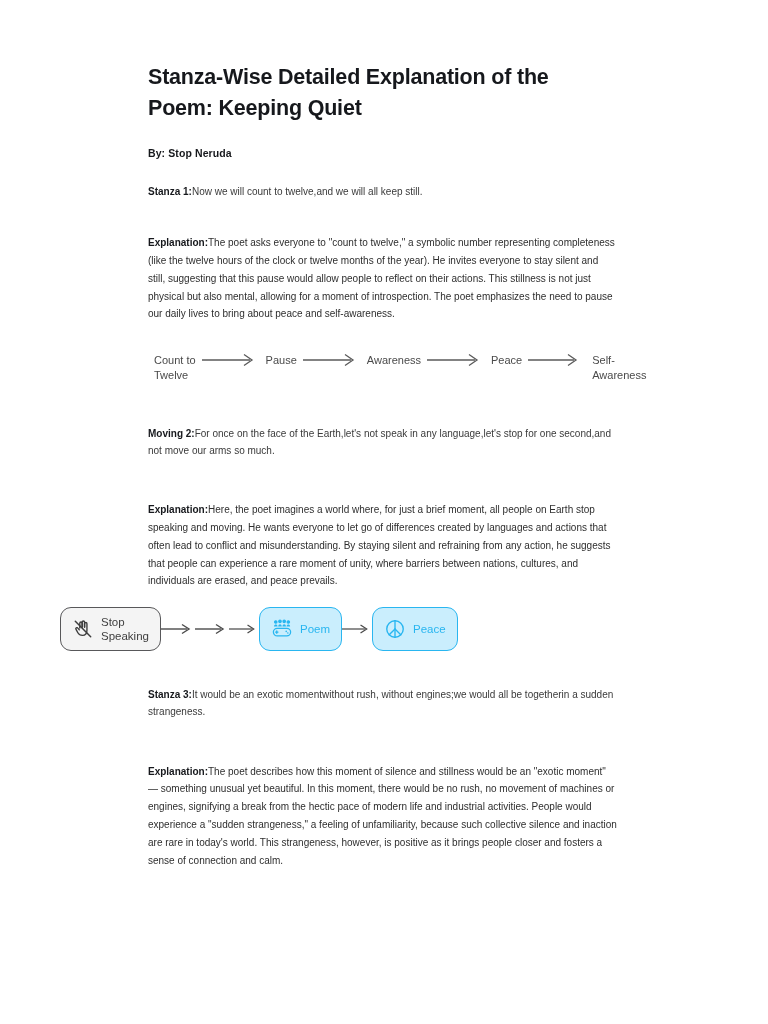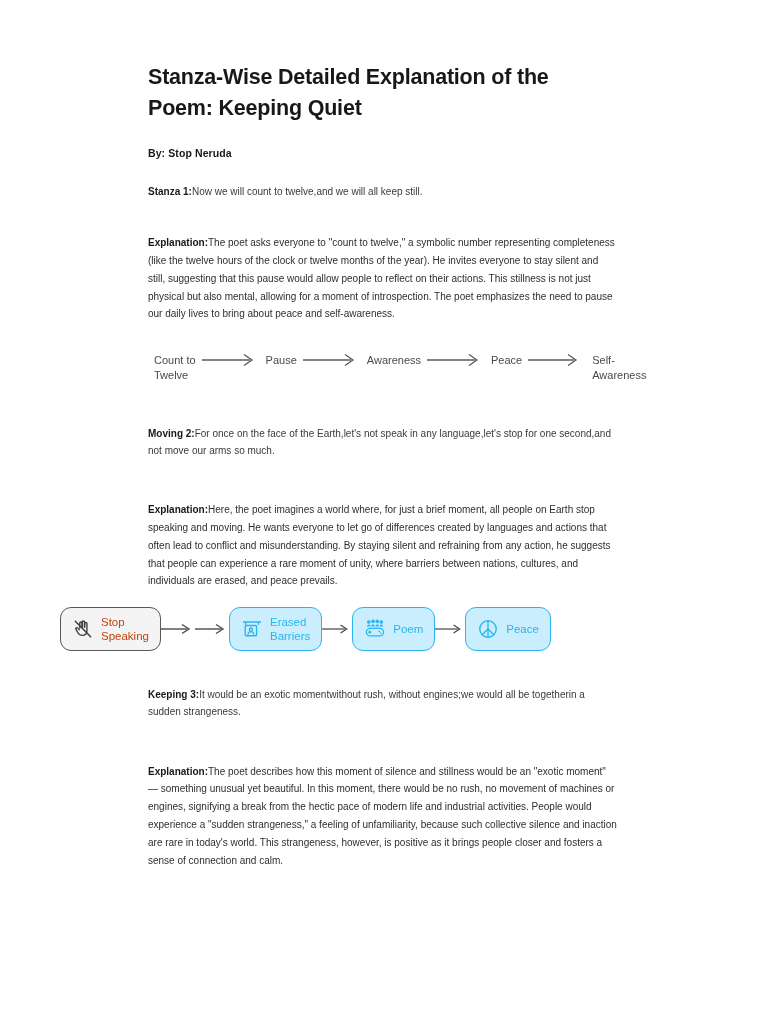--- a/index.html
+++ b/index.html
@@ -120,21 +120,21 @@
     border-radius: 11px;
     border-width: 1.6px;
     border-style: solid;
     height: 44px;
     padding: 0 11px;
     flex: 0 0 auto;
   }
   .fc-node.gray {
     background: #f4f4f4;
     border-color: #58585a;
-    color: #c2410c;
+    color: #404040;
   }
   .fc-node.blue {
     background: #caeefd;
     border-color: #29b6f0;
     color: #29b6f0;
   }
   .fc-label {
     font-size: 11.5px;
     line-height: 1.25;
     white-space: pre-line;
@@ -208,21 +208,21 @@
 
     <div class="gap-md"></div>
 
     <p class="explanation">
       <span class="lbl">Explanation:</span><span>Here, the poet imagines a world where, for just a brief moment, all people on Earth stop speaking and moving. He wants everyone to let go of differences created by languages and actions that often lead to conflict and misunderstanding. By staying silent and refraining from any action, he suggests that people can experience a rare moment of unity, where barriers between nations, cultures, and individuals are erased, and peace prevails.</span>
     </p>
 
     <div style="height:96px"></div>
 
     <p class="stanza-line">
-      <span class="lbl">Keeping 3:</span><span class="verse">It would be an exotic momentwithout rush, without engines;we would all be togetherin a sudden strangeness.</span>
+      <span class="lbl">Stanza 3:</span><span class="verse">It would be an exotic momentwithout rush, without engines;we would all be togetherin a sudden strangeness.</span>
     </p>
 
     <div class="gap-md"></div>
 
     <p class="explanation">
       <span class="lbl">Explanation:</span><span>The poet describes how this moment of silence and stillness would be an "exotic moment" — something unusual yet beautiful. In this moment, there would be no rush, no movement of machines or engines, signifying a break from the hectic pace of modern life and industrial activities. People would experience a "sudden strangeness," a feeling of unfamiliarity, because such collective silence and inaction are rare in today's world. This strangeness, however, is positive as it brings people closer and fosters a sense of connection and calm.</span>
     </p>
 
   </div>
 
@@ -245,34 +245,20 @@
       <line x1="0" y1="7" x2="26" y2="7" stroke="#4a4a4a" stroke-width="1.4"></line>
       <polyline points="21,2.5 28,7 21,11.5" fill="none" stroke="#4a4a4a" stroke-width="1.4"></polyline>
     </svg>
 
 
     <svg class="fc-arrow" viewBox="0 0 34 14">
       <line x1="0" y1="7" x2="26" y2="7" stroke="#4a4a4a" stroke-width="1.4"></line>
       <polyline points="21,2.5 28,7 21,11.5" fill="none" stroke="#4a4a4a" stroke-width="1.4"></polyline>
     </svg>
 
-    <div class="fc-node blue">
-      <svg class="fc-icon" viewBox="0 0 24 24">
-        <g fill="none" stroke="#29b6f0" stroke-width="1.5" stroke-linecap="round" stroke-linejoin="round">
-          <line x1="2.8" y1="4.4" x2="21.2" y2="4.4"></line>
-          <path d="M5 4.4v2.4"></path>
-          <path d="M19 4.4v2.4"></path>
-          <rect x="4.6" y="8.2" width="12.4" height="11.2" rx="1.1"></rect>
-          <circle cx="10.8" cy="12.6" r="1.7"></circle>
-          <path d="M7.6 17.6c.5-1.8 1.7-2.7 3.2-2.7s2.7.9 3.2 2.7"></path>
-        </g>
-      </svg>
-      <span class="fc-label">Erased
-Barriers</span>
-    </div>
 
     <svg class="fc-arrow narrow" viewBox="0 0 34 14">
       <line x1="0" y1="7" x2="26" y2="7" stroke="#4a4a4a" stroke-width="1.4"></line>
       <polyline points="21,2.5 28,7 21,11.5" fill="none" stroke="#4a4a4a" stroke-width="1.4"></polyline>
     </svg>
 
     <div class="fc-node blue">
       <svg class="fc-icon" viewBox="0 0 24 24">
         <g fill="none" stroke="#29b6f0" stroke-width="1.4" stroke-linecap="round" stroke-linejoin="round">
           <circle cx="5.2" cy="4.4" r="1.3" fill="#29b6f0"></circle>

